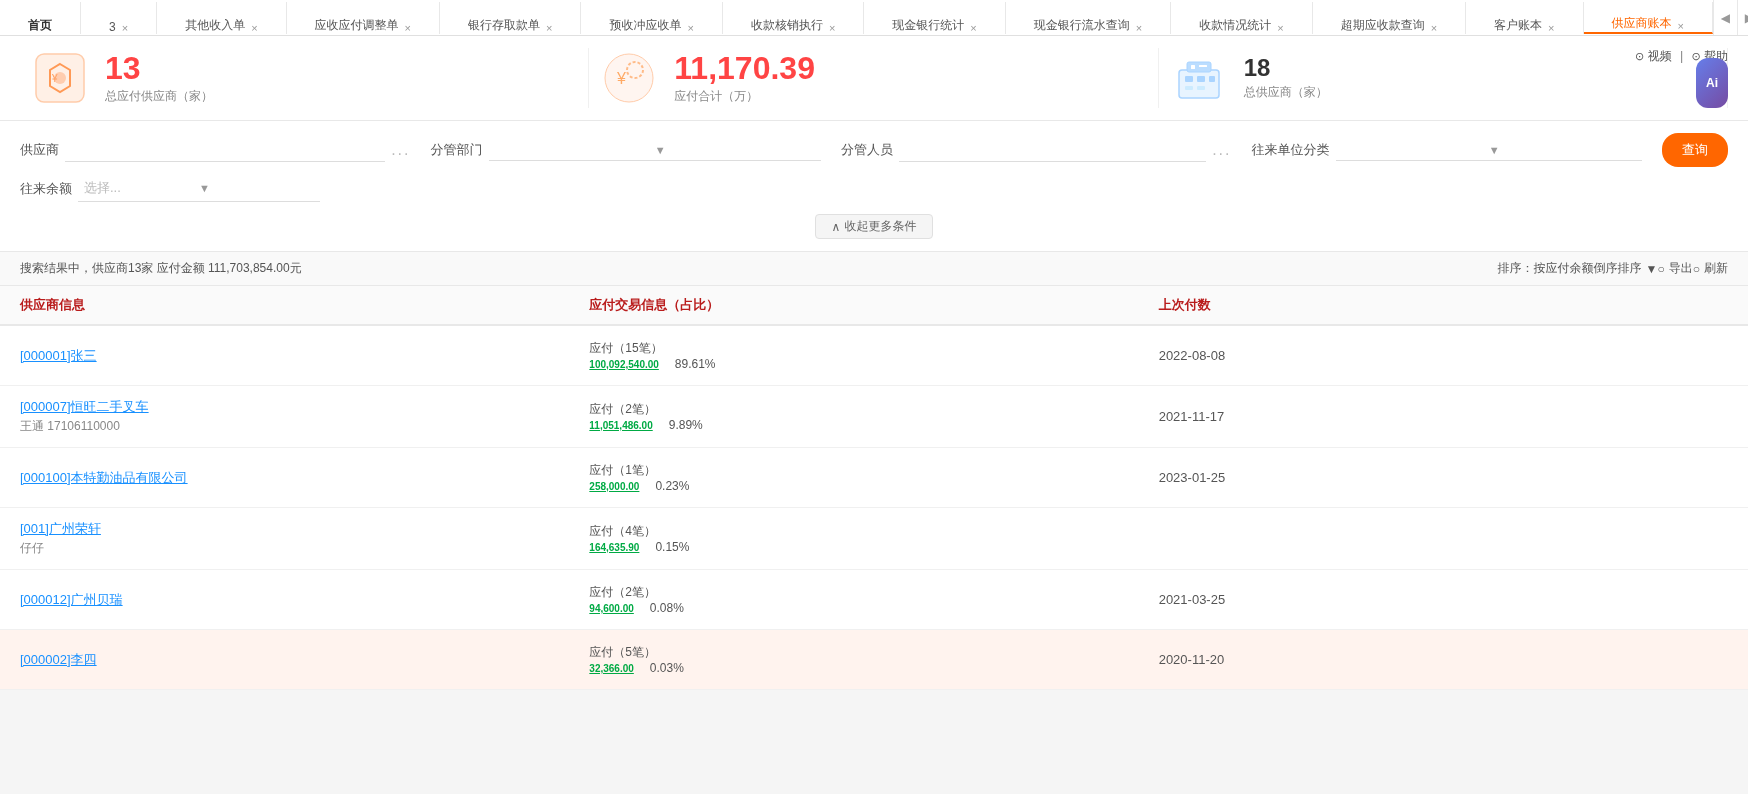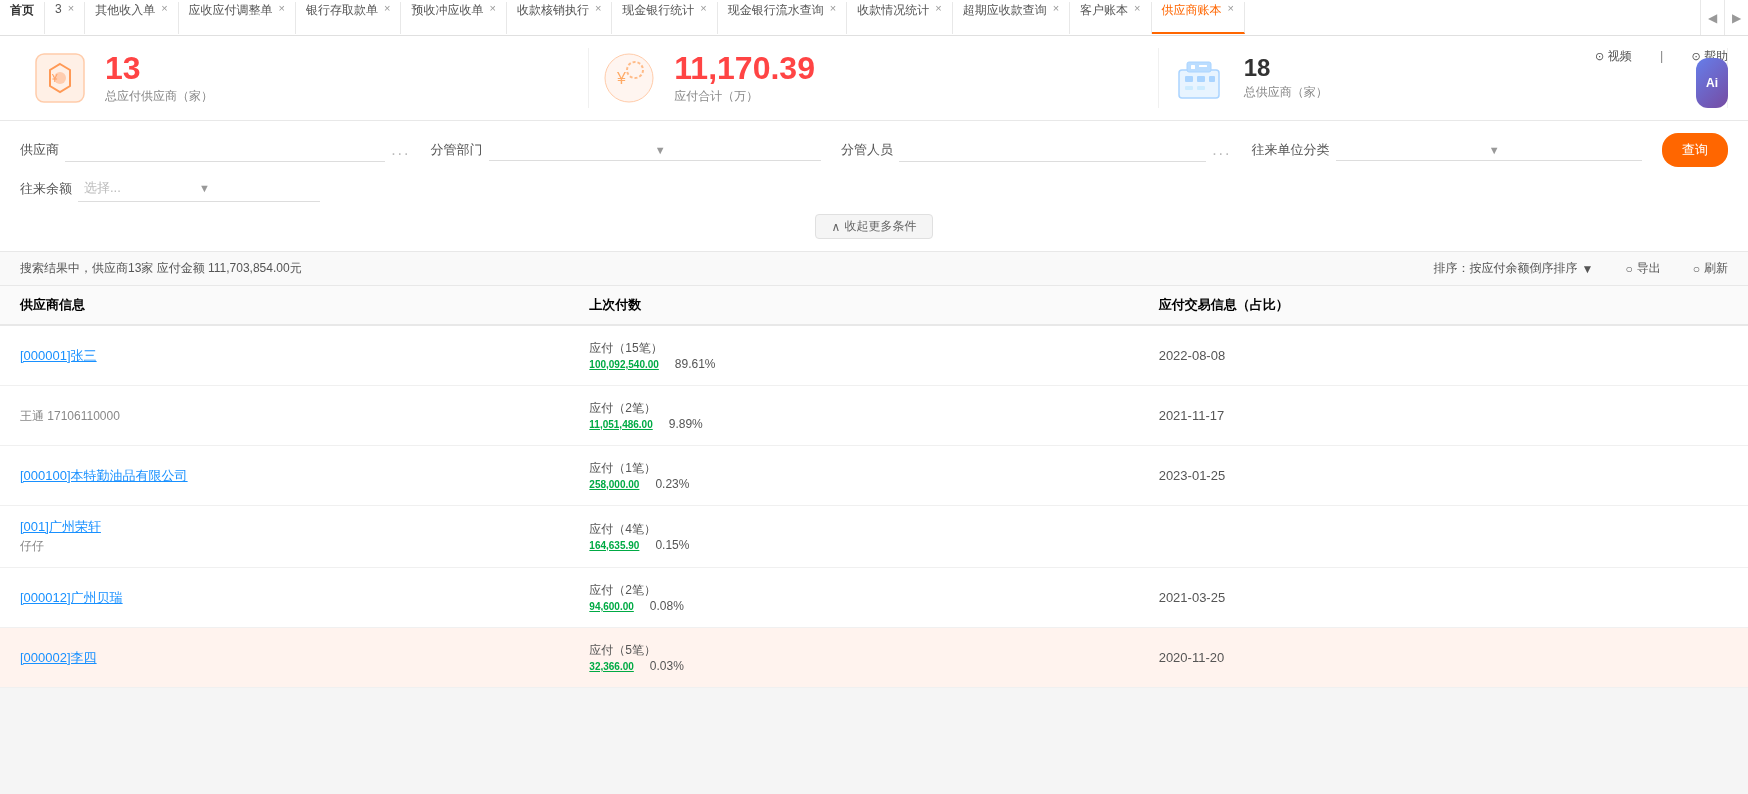--- a/index.html
+++ b/index.html
@@ -9,22 +9,22 @@
     .top-nav {
       display: flex;
       align-items: center;
       background: #fff;
       border-bottom: 1px solid #e0e0e0;
       height: 36px;
       overflow: hidden;
     }
     .nav-tab {
       display: flex;
-      align-items: flex-start;
-      padding: 0 10px;
+      align-items: flex-end;
+      padding: 0 28px;
       height: 32px;
       white-space: nowrap;
       border-right: 1px solid #e8e8e8;
       cursor: pointer;
       font-size: 12px;
       color: #555;
       flex-shrink: 0;
     }
     .nav-tab.active { color: #ff6600; border-bottom: 2px solid #ff6600; }
     .nav-tab .close-x {
@@ -83,21 +83,21 @@
     .stat-number.black { color: #333; font-size: 24px; }
     .stat-label { font-size: 12px; color: #888; margin-top: 4px; }
     .header-links {
       position: absolute;
       right: 20px;
       top: 12px;
       font-size: 12px;
       color: #666;
       display: flex;
       align-items: flex-start;
-      gap: 24px;
+      gap: 4px;
     }
     .header-links span { cursor: pointer; color: #555; }
     .ai-badge {
       position: absolute;
       right: 20px;
       bottom: 12px;
       background: linear-gradient(135deg, #667eea, #764ba2);
       color: white;
       border-radius: 12px;
       padding: 18px 10px;
@@ -185,21 +185,21 @@
       justify-content: space-between;
       padding: 8px 20px;
       background: #f9f9f9;
       border-bottom: 1px solid #e8e8e8;
       font-size: 12px;
       color: #555;
     }
     .results-bar .actions {
       display: flex;
       align-items: center;
-      gap: 32px;
+      gap: 0;
     }
     .results-bar .action-item {
       display: flex;
       align-items: center;
       gap: 4px;
       cursor: pointer;
       color: #555;
       font-size: 12px;
     }
     .sort-select {
@@ -214,21 +214,21 @@
     .table-area {
       background: #fff;
       margin: 0;
     }
     .table-header {
       display: grid;
       grid-template-columns: 1fr 1fr 1fr;
       padding: 10px 20px;
       border-bottom: 2px solid #e8e8e8;
       font-weight: bold;
-      color: #000000;
+      color: #b91c1c;
       font-size: 13px;
       background: #fafafa;
     }
     .table-row {
       display: grid;
       grid-template-columns: 1fr 1fr 1fr;
       padding: 12px 20px;
       border-bottom: 1px solid #f0f0f0;
       align-items: center;
       min-height: 60px;
@@ -460,42 +460,43 @@
       <span>○</span>
       <span>刷新</span>
     </div>
   </div>
 </div>
 
 <div class="table-area">
 
   <div class="table-header">
     <div>供应商信息</div>
+    <div>应付交易信息（占比）</div>
     <div>上次付数</div>
-    <div>应付交易信息（占比）</div>
   </div>
 
   <div class="scroll-container">
 
     <div class="table-row">
       <div class="supplier-info">
         <div class="supplier-link">[000001]张三</div>
       </div>
       <div class="transaction-info">
         <div class="trans-label">应付（15笔）</div>
         <div class="trans-row">
           <span class="trans-amount">100,092,540.00</span>
           <span class="trans-percent">89.61%</span>
         </div>
       </div>
       <div class="last-payment">2022-08-08</div>
     </div>
 
     <div class="table-row">
       <div class="supplier-info">
+        <div class="supplier-link">[000007]恒旺二手叉车</div>
         <div class="supplier-sub">王通  17106110000</div>
       </div>
       <div class="transaction-info">
         <div class="trans-label">应付（2笔）</div>
         <div class="trans-row">
           <span class="trans-amount">11,051,486.00</span>
           <span class="trans-percent">9.89%</span>
         </div>
       </div>
       <div class="last-payment">2021-11-17</div>

